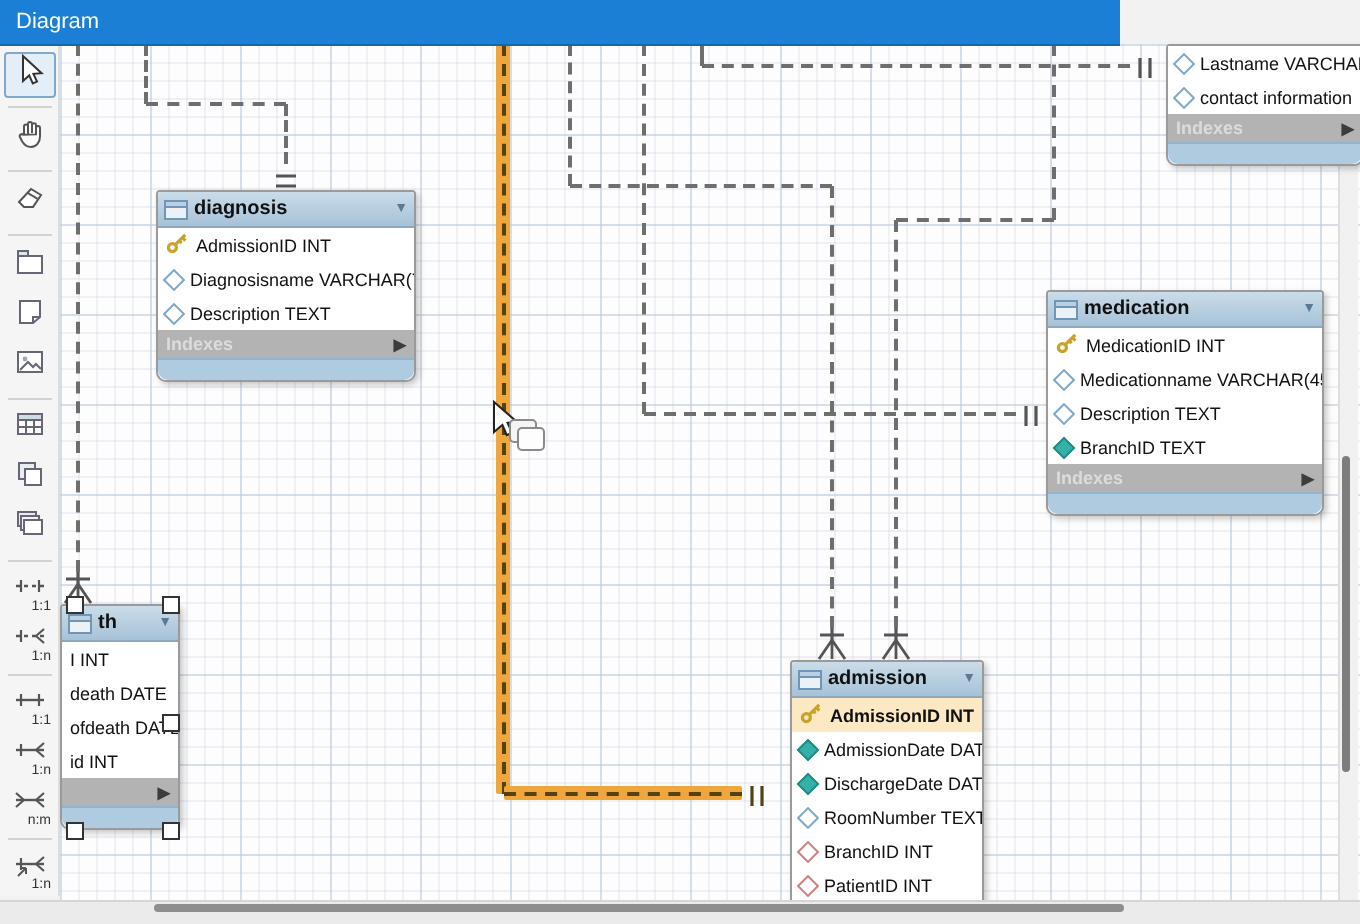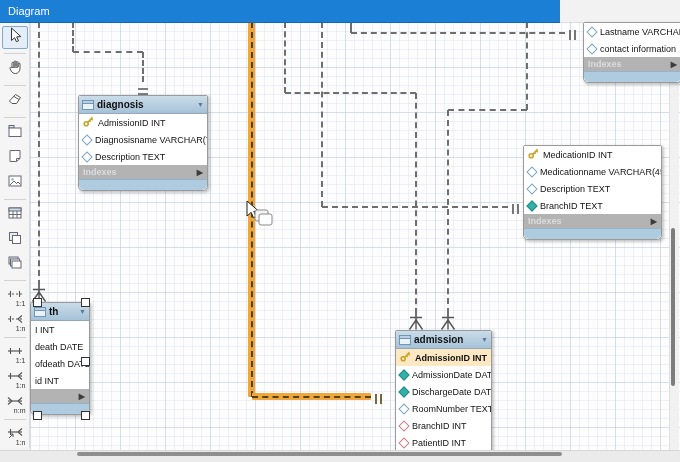--- a/index.html
+++ b/index.html
@@ -249,20 +249,28 @@
           <span class="col-icon dmd blue"></span>
           <span>Description TEXT</span>
         </div>
         <div class="tbl-indexes">
           <span>Indexes</span>
           <span class="arrow">▶</span>
         </div>
         <div class="tbl-footer"></div>
       </div>
       <div class="db-table" style="left: 523px; top: 145px; width: 137px;">
+        <div class="tbl-header">
+          <svg class="tbl-icon" viewBox="0 0 12 10">
+            <rect x="0.5" y="0.5" width="11" height="9" fill="#eaf2f8" stroke="#7096b6"></rect>
+            <rect x="0.5" y="0.5" width="11" height="3" fill="#b9d0e2" stroke="#7096b6"></rect>
+          </svg>
+          <span>medication</span>
+          <span class="caret">▼</span>
+        </div>
         <div class="tbl-row">
           <span class="col-icon"><svg width="11" height="11" viewBox="0 0 11 11">
               <g stroke="#c9a227" stroke-width="1.6" fill="none">
                 <circle cx="3.2" cy="7.8" r="2"></circle>
                 <path d="M4.8 6.2 L9.6 1.4 M8.2 2.8 l1.5 1.5 M6.6 4.4 l1.2 1.2"></path>
               </g>
             </svg></span>
           <span>MedicationID INT</span>
         </div>
         <div class="tbl-row">

